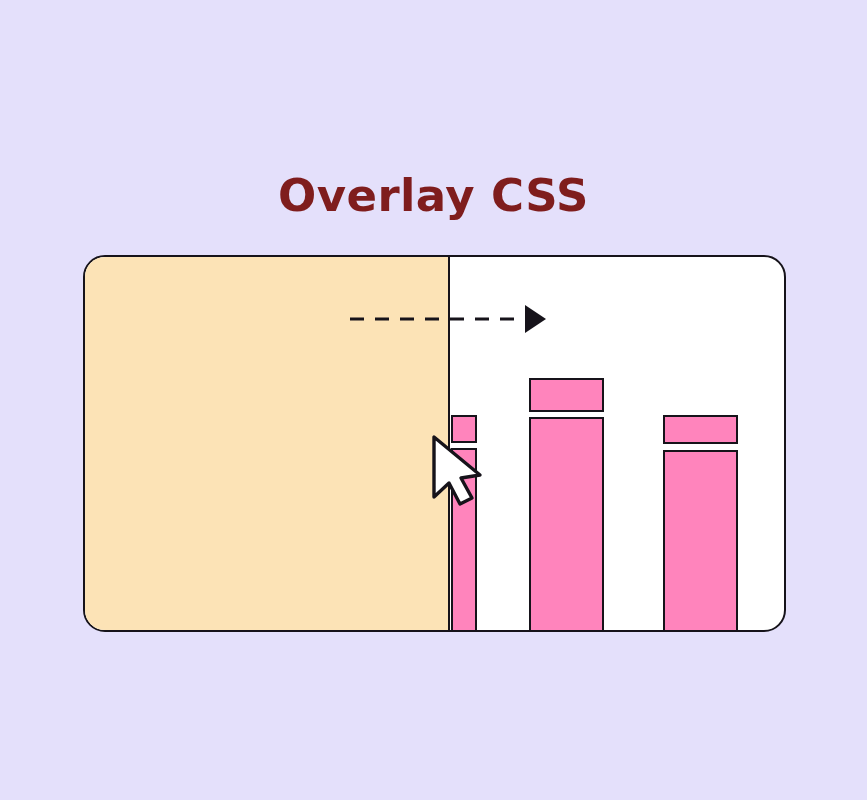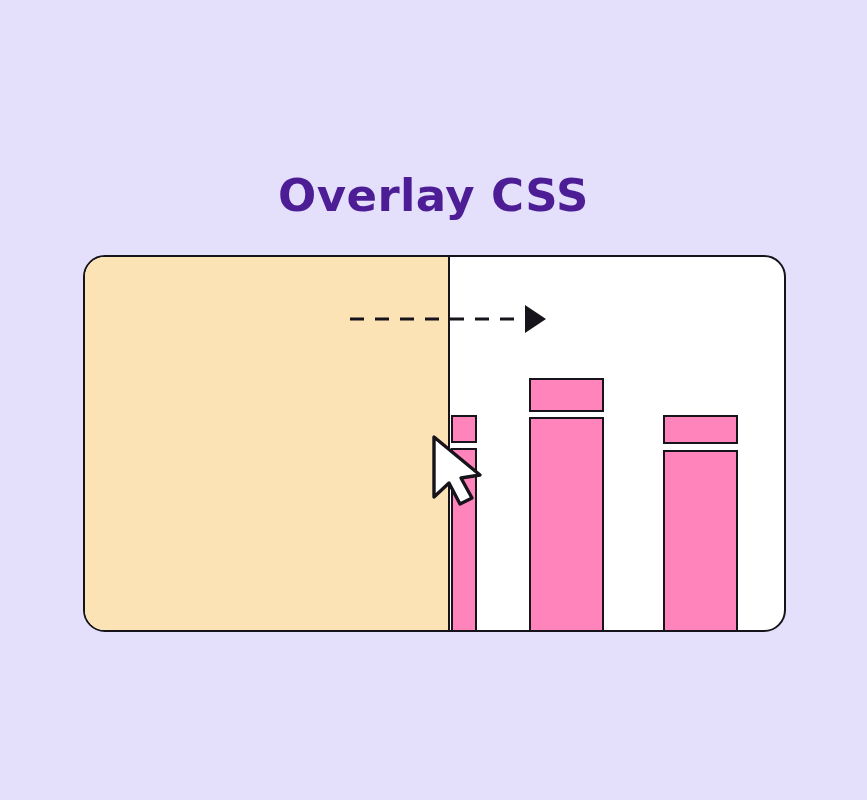--- a/index.html
+++ b/index.html
@@ -23,21 +23,21 @@
   #page-title {
     position: absolute;
     left: 0;
     top: 168px;
     width: 867px;
     text-align: center;
     font-family: "DejaVu Sans", sans-serif;
     font-size: 45px;
     font-weight: bold;
     letter-spacing: 0.4px;
-    color: #4c1d95;
+    color: #7f1d1d;
     line-height: 56px;
     white-space: pre;
   }
   #card {
     position: absolute;
     left: 83px;
     top: 255px;
     width: 703px;
     height: 377px;
     box-sizing: border-box;

